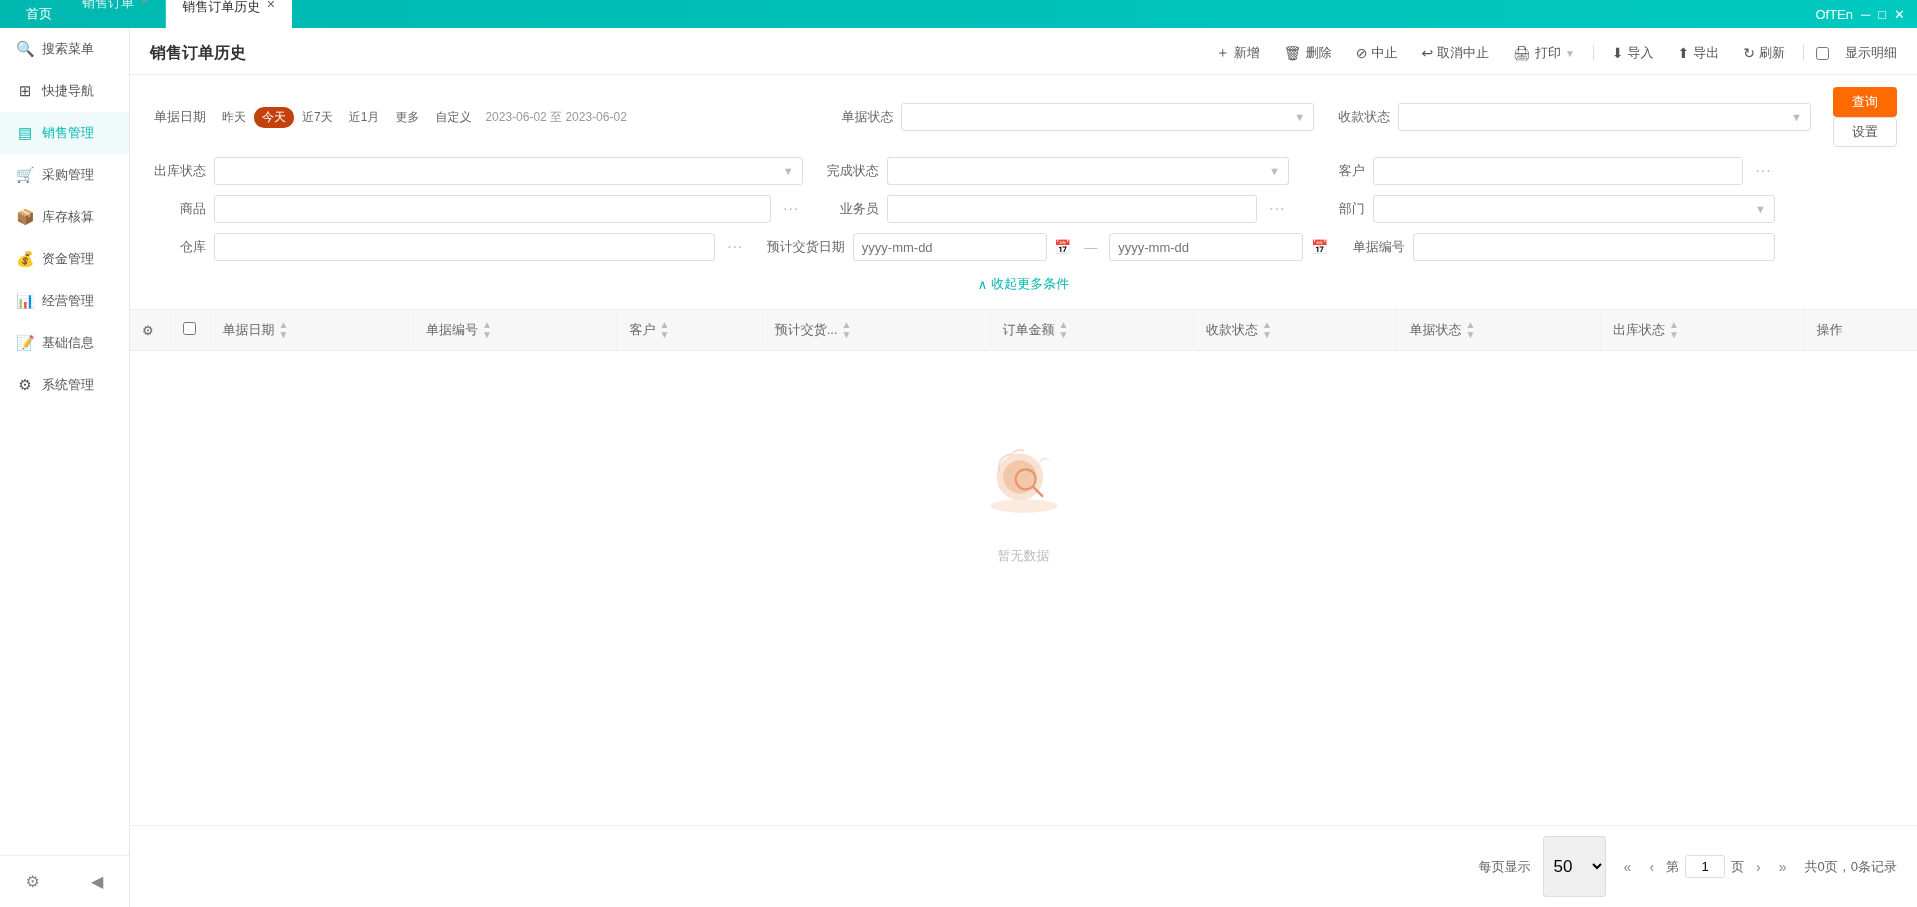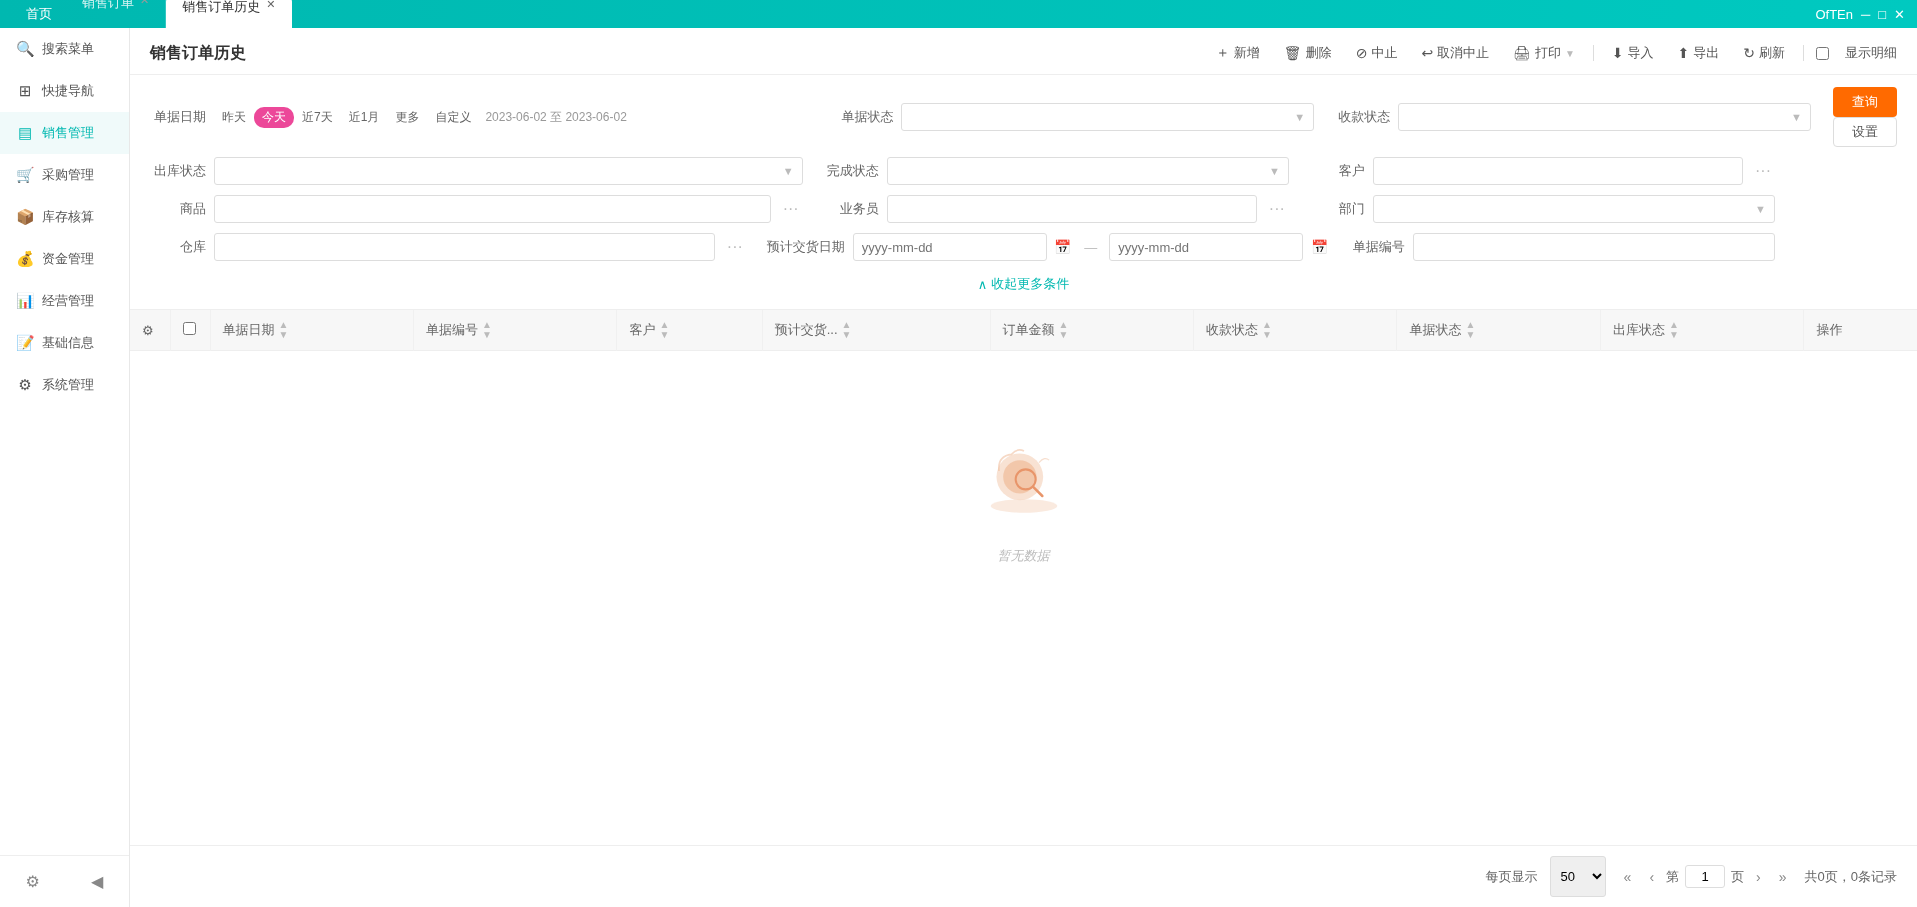--- a/index.html
+++ b/index.html
@@ -42,21 +42,21 @@
     .filter-row { display: flex; align-items: center; gap: 0; margin-bottom: 10px; }
     .filter-label { font-size: 13px; color: #666; white-space: nowrap; min-width: 56px; text-align: right; }
     .filter-select { flex: 1; display: flex; align-items: center; justify-content: space-between; border: 1px solid #ddd; border-radius: 3px; padding: 4px 8px; background: #fff; cursor: pointer; font-size: 13px; color: #999; min-height: 28px; }
     .filter-select .chevron { font-size: 11px; color: #bbb; }
     .filter-input { flex: 1; border: 1px solid #ddd; border-radius: 3px; padding: 4px 8px; font-size: 13px; color: #333; min-height: 28px; outline: none; }
     .filter-more-btn { display: flex; align-items: center; justify-content: center; gap: 4px; color: #00b8b0; font-size: 13px; cursor: pointer; padding: 4px 0; }
 
     
     .date-filter { display: flex; align-items: center; gap: 0; }
     .date-btn { padding: 2px 8px; font-size: 12px; color: #666; cursor: pointer; border-radius: 3px; }
-    .date-btn.active { background: #ec4899; color: #fff; border-radius: 10px; }
+    .date-btn.active { background: #c2410c; color: #fff; border-radius: 10px; }
     .date-range { font-size: 12px; color: #999; margin-left: 6px; }
 
     
     .dots { color: #bbb; font-size: 16px; cursor: pointer; padding: 0 4px; }
 
     
     .table-area { flex: 1; overflow: auto; background: #fff; margin: 0; }
     .data-table { width: 100%; border-collapse: collapse; font-size: 13px; }
     .data-table thead tr { background: #f7f7f7; border-bottom: 1px solid #eee; }
     .data-table th { padding: 10px 12px; text-align: left; color: #666; font-weight: normal; white-space: nowrap; border-right: 1px solid #f0f0f0; user-select: none; }
@@ -67,21 +67,21 @@
     .th-settings { width: 40px; text-align: center; }
 
     
     .empty-state { display: flex; flex-direction: column; align-items: center; justify-content: center; padding: 80px 0; }
     .empty-icon { width: 100px; height: 100px; position: relative; }
     .empty-icon svg { width: 100%; height: 100%; }
     .empty-text { color: #bbb; font-size: 13px; margin-top: 16px; }
 
     
     .table-footer { display: flex; align-items: center; justify-content: flex-end; padding: 10px 20px; background: #fff; border-top: 1px solid #eee; gap: 12px; flex-shrink: 0; font-size: 13px; color: #666; }
-    .page-size-select { border: 1px solid #ddd; border-radius: 3px; padding: 11px 6px; font-size: 13px; cursor: pointer; }
+    .page-size-select { border: 1px solid #ddd; border-radius: 3px; padding: 19px 6px; font-size: 17px; cursor: pointer; }
     .pagination { display: flex; align-items: center; gap: 6px; }
     .page-nav-btn { padding: 3px 6px; color: #888; cursor: pointer; font-size: 14px; }
     .page-input { width: 40px; border: 1px solid #ddd; border-radius: 3px; text-align: center; padding: 3px; font-size: 13px; }
 
     
     .query-btn { background: #ff6a00; color: #fff; border: none; border-radius: 4px; padding: 6px 18px; font-size: 13px; cursor: pointer; }
     .set-btn { background: #fff; color: #555; border: 1px solid #ddd; border-radius: 4px; padding: 5px 18px; font-size: 13px; cursor: pointer; }
 
     
     .filter-col { flex: 1; display: flex; align-items: center; gap: 8px; padding: 0 10px; }
@@ -388,21 +388,21 @@
                     <span>▲</span>
                     <span>▼</span>
                   </span>
               </div>
             </th>
             <th>操作</th>
           </tr>
         </thead>
         <tbody>
           <tr>
-            <td colspan="11" style="padding:0;font-style:italic;">
+            <td colspan="11" style="padding:0;">
               <div class="empty-state">
 
                 <div class="empty-icon">
                   <svg viewBox="0 0 120 100" xmlns="http://www.w3.org/2000/svg">
                     <ellipse cx="60" cy="80" rx="40" ry="8" fill="#f5d5c0" opacity="0.5"></ellipse>
                     <circle cx="55" cy="45" r="28" fill="#f5d5c0" opacity="0.7"></circle>
                     <circle cx="55" cy="45" r="20" fill="#f0c0a0" opacity="0.8"></circle>
                     <circle cx="62" cy="48" r="12" fill="none" stroke="#e8956a" stroke-width="2.5"></circle>
                     <line x1="71" y1="57" x2="82" y2="68" stroke="#e8956a" stroke-width="3" stroke-linecap="round"></line>
                     <path d="M 30 38 Q 28 20 45 18 Q 52 10 60 14" fill="none" stroke="#f0c0a0" stroke-width="2" opacity="0.6"></path>

